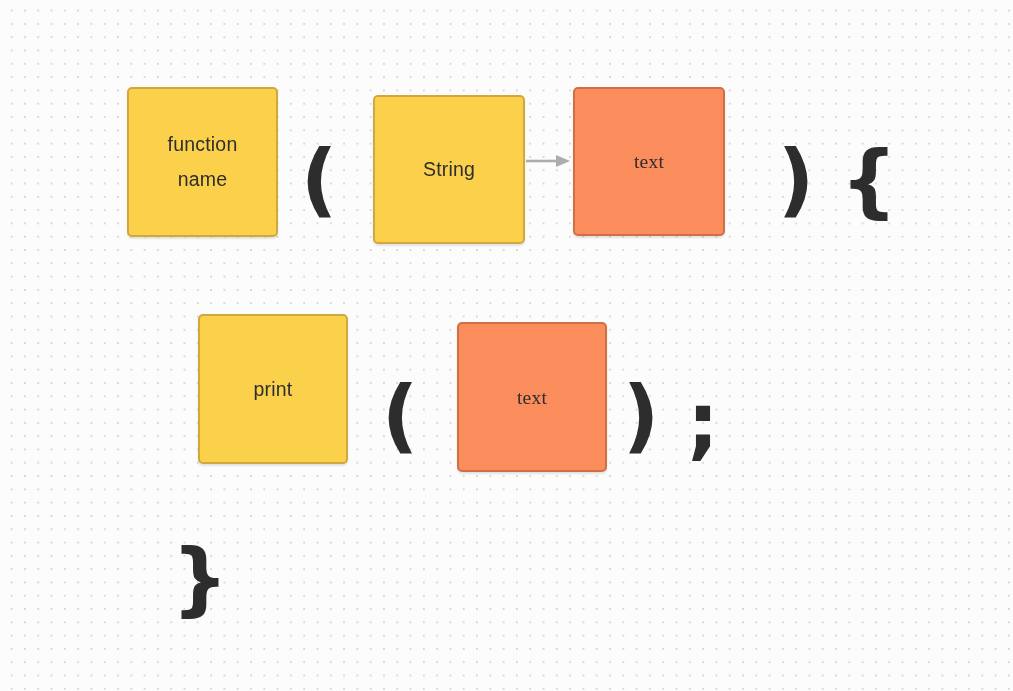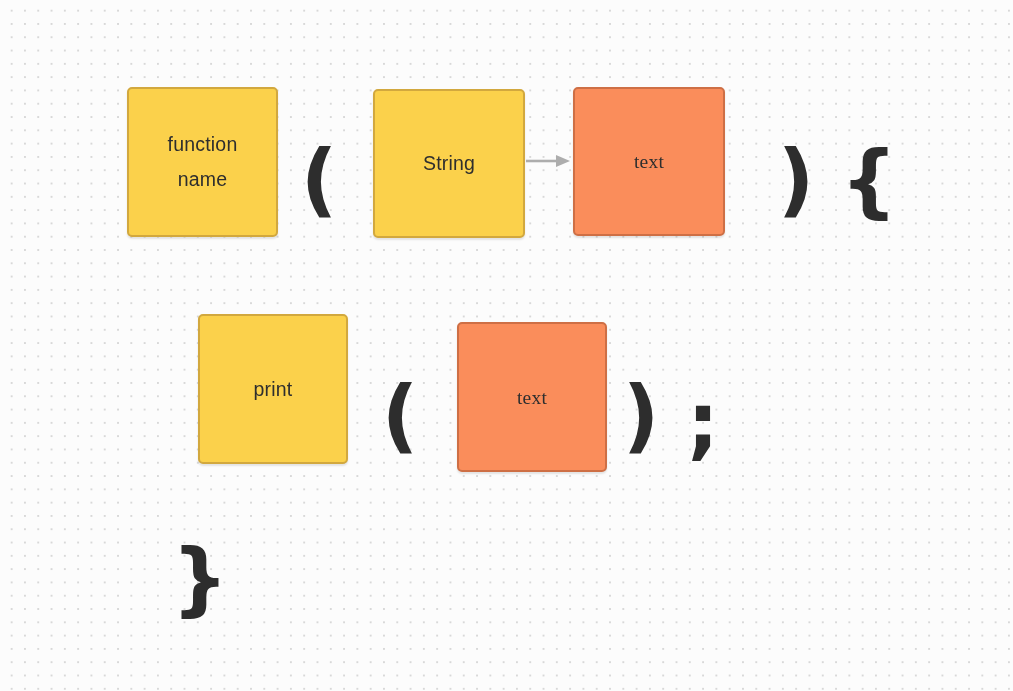--- a/index.html
+++ b/index.html
@@ -35,21 +35,21 @@
   .block.yellow { background: #FBD14B; border-color: #D2A83E; }
   .block.orange { background: #FA8D5B; border-color: #CE6F45; font-family: Liberation Serif, serif; }
   .block-label {
     font-size: 19.5px;
     color: #2E2E2E;
     line-height: 35px;
     letter-spacing: 0.2px;
   }
   #blk-function-name { left: 127px; top: 87px;  width: 151px; height: 150px; }
   #blk-function-name .block-label { max-width: 110px; }
-  #blk-string        { left: 373px; top: 89px;  width: 152px; height: 149px; }
+  #blk-string        { left: 373px; top: 95px;  width: 152px; height: 149px; }
   #blk-text-1        { left: 573px; top: 87px;  width: 152px; height: 149px; }
   #blk-print         { left: 198px; top: 314px; width: 150px; height: 150px; }
   #blk-text-2        { left: 457px; top: 322px; width: 150px; height: 150px; }
 
   .glyph {
     position: absolute;
     width: 44px;
     height: 84px;
     display: flex;
     align-items: center;

